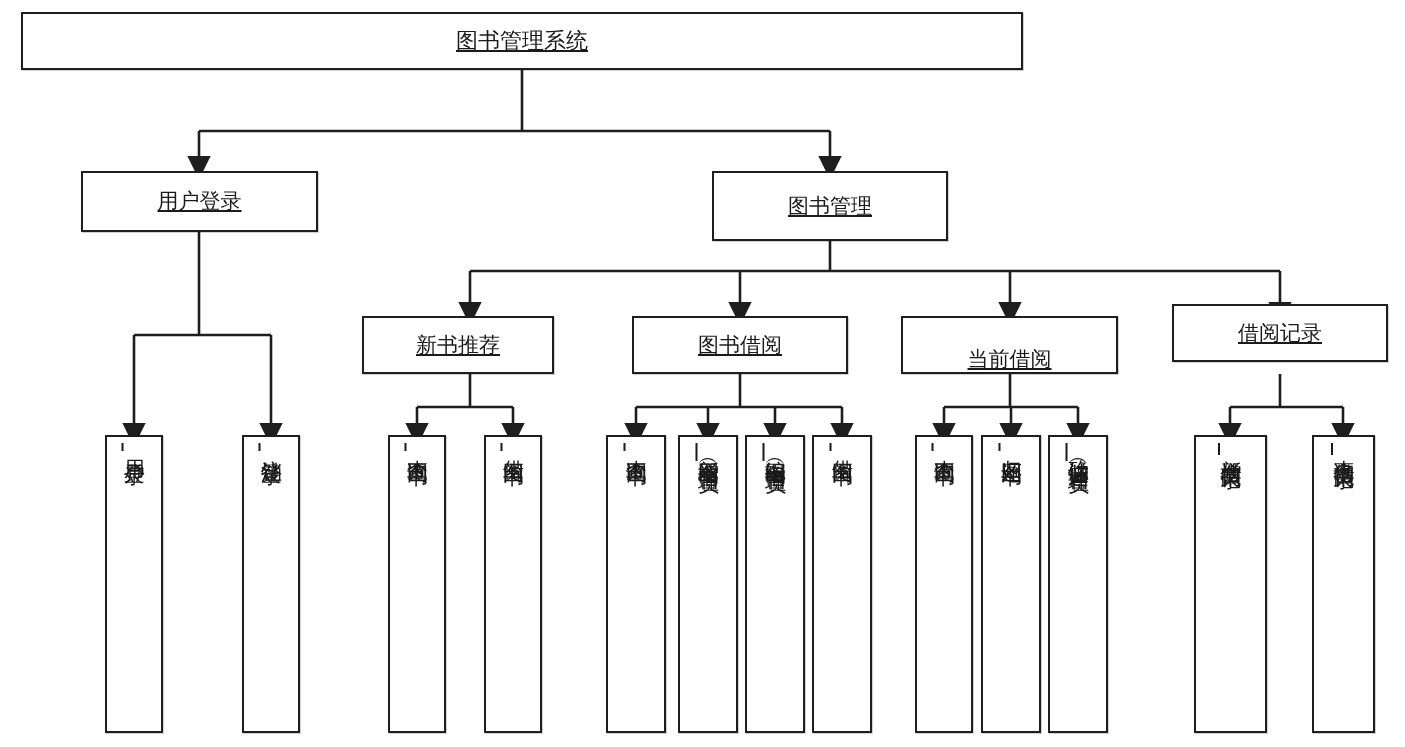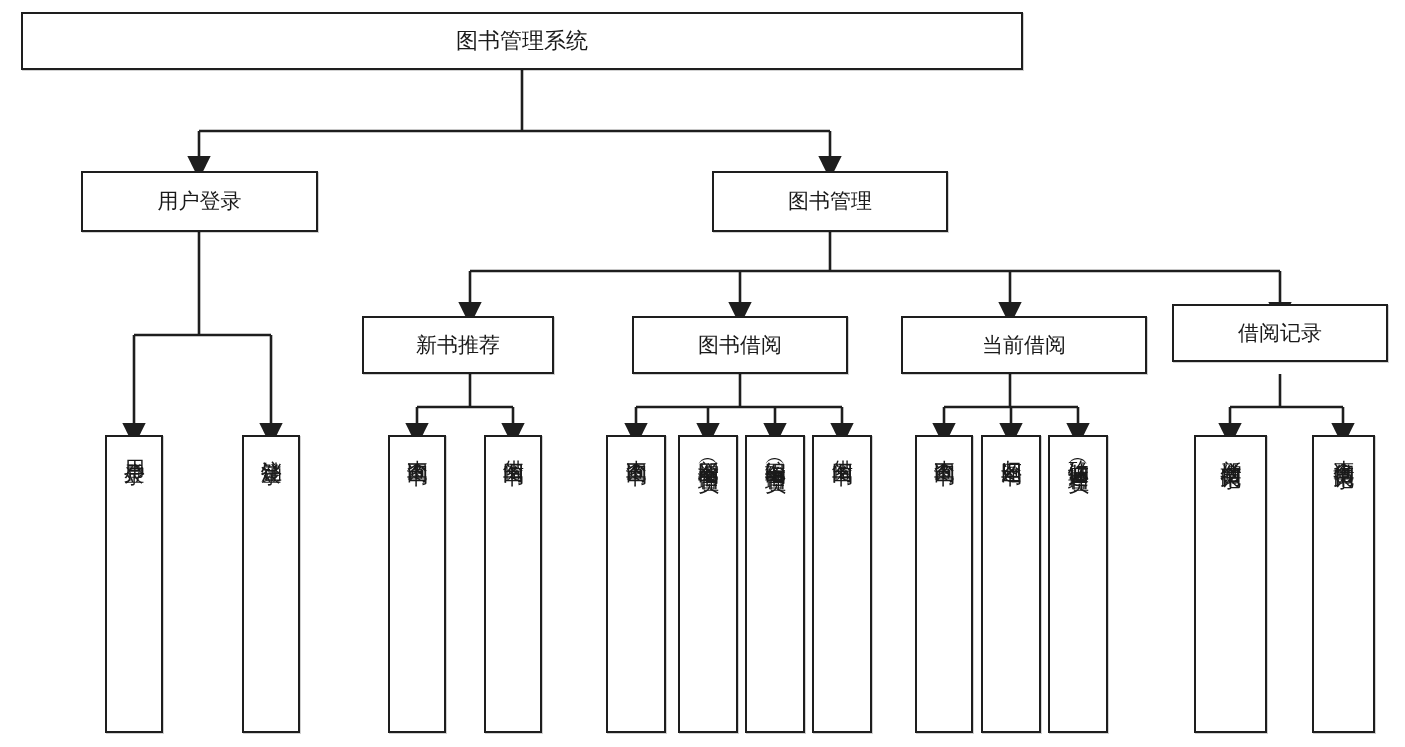--- a/index.html
+++ b/index.html
@@ -34,20 +34,21 @@
     align-items: center;
     justify-content: center;
     color: #1a1a1a;
     box-shadow: 1px 1px 0 rgba(0,0,0,0.18);
   }
   .node .label {
     display: block;
     text-align: center;
     line-height: 1.18;
     white-space: nowrap;
+    text-decoration: underline;
   }
   .node.horiz .label {
     font-size: 21px;
   }
   .node.root .label {
     font-size: 22px;
   }
   .node.vert {
     align-items: flex-start;
     justify-content: center;
@@ -125,31 +126,31 @@
     </g>
   </svg>
 
   <div class="node root horiz" style="left:21px; top:12px; width:1002px; height:58px;">
     <span class="label">图书管理系统</span>
   </div>
 
   <div class="node horiz" style="left:81px; top:171px; width:237px; height:61px;">
     <span class="label">用户登录</span>
   </div>
-  <div class="node horiz" style="left:712px; top:171px; width:236px; height:61px;">
+  <div class="node horiz" style="left:712px; top:171px; width:236px; height:70px;">
     <span class="label">图书管理</span>
   </div>
 
   <div class="node horiz" style="left:362px; top:316px; width:192px; height:58px;">
     <span class="label">新书推荐</span>
   </div>
   <div class="node horiz" style="left:632px; top:316px; width:216px; height:58px;">
     <span class="label">图书借阅</span>
   </div>
-  <div class="node horiz" style="left:901px; top:316px; width:246px; height:58px;">
+  <div class="node horiz" style="left:901px; top:316px; width:217px; height:58px;align-items:flex-end;">
     <span class="label">当前借阅</span>
   </div>
   <div class="node horiz" style="left:1172px; top:304px; width:216px; height:58px;">
     <span class="label">借阅记录</span>
   </div>
 
   <div class="node vert" style="left:105px; top:435px; width:58px; height:298px;">
     <span class="label">用户登录</span>
   </div>
   <div class="node vert" style="left:242px; top:435px; width:58px; height:298px;">

